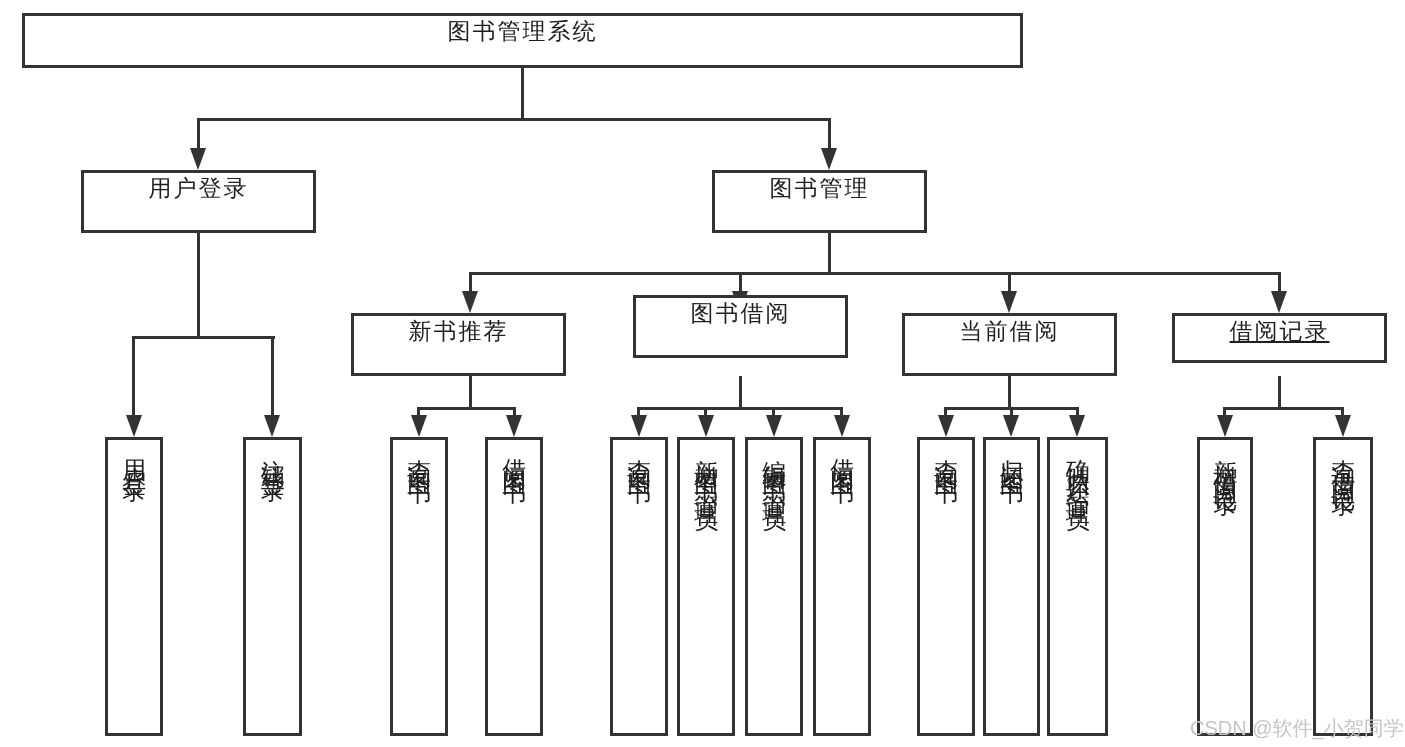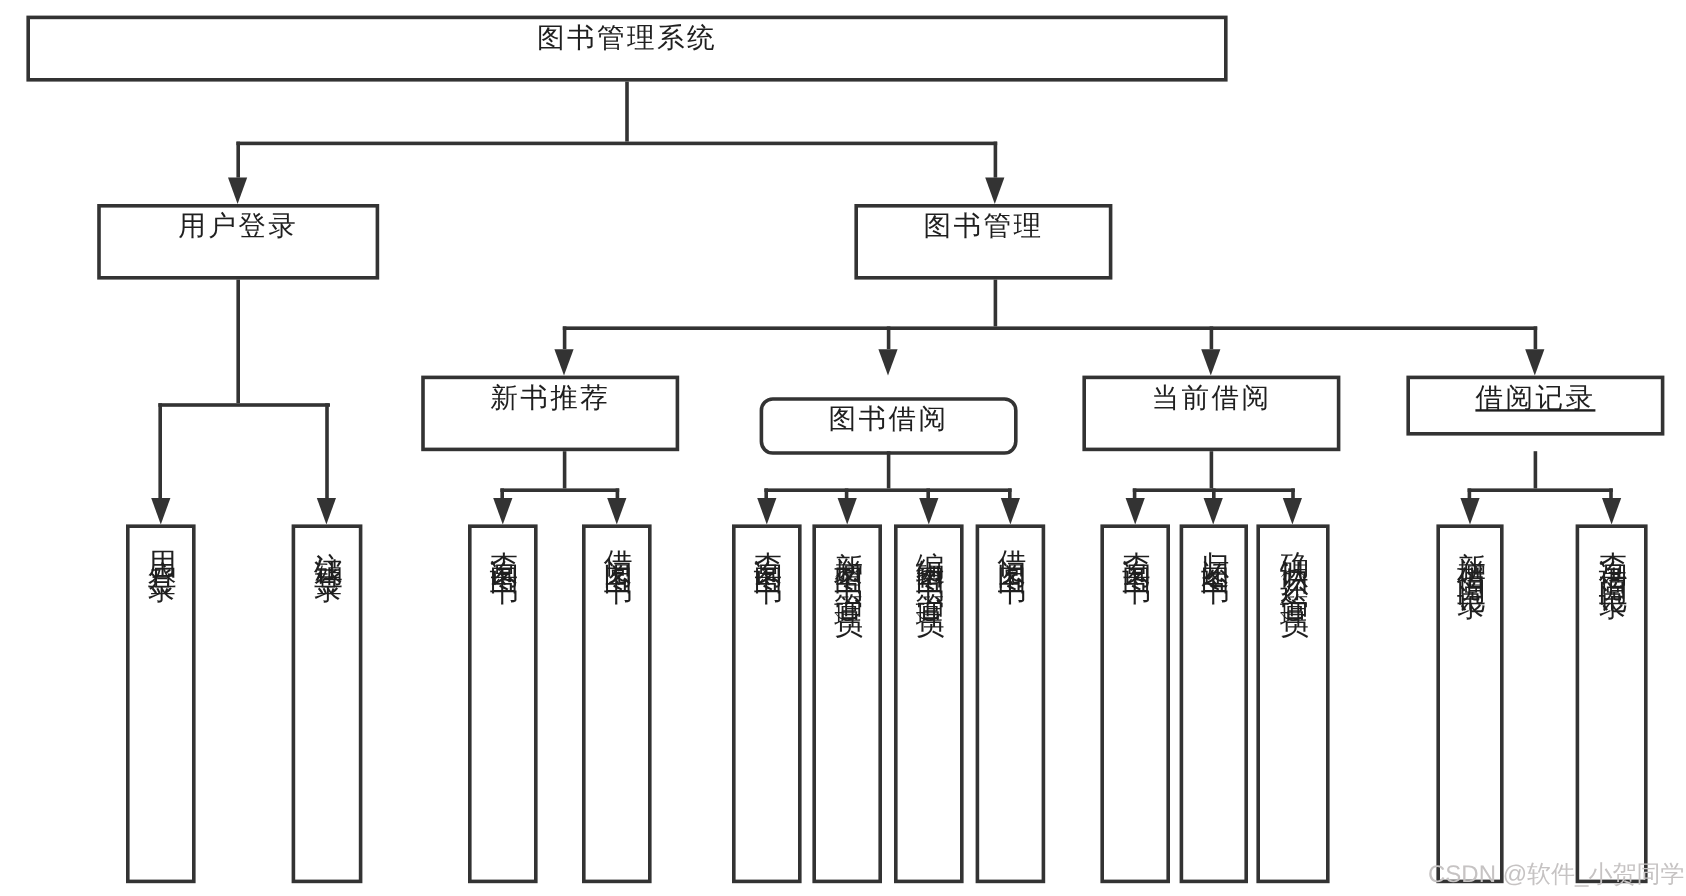--- a/index.html
+++ b/index.html
@@ -103,21 +103,21 @@
   <div class="vl" style="left:739px; top:272px; height:19px;"></div>
   <div class="arrow" style="left:732px; top:291px;"></div>
   <div class="vl" style="left:1008px; top:272px; height:19px;"></div>
   <div class="arrow" style="left:1001px; top:291px;"></div>
   <div class="vl" style="left:1278px; top:272px; height:19px;"></div>
   <div class="arrow" style="left:1271px; top:291px;"></div>
 
   <div class="box" style="left:351px; top:313px; width:215px; height:63px;">
     <span class="hlabel">新书推荐</span>
   </div>
-  <div class="box" style="left:633px; top:331px; width:215px; height:48px;border-radius:11px;">
+  <div class="box" style="left:633px; top:295px; width:215px; height:63px;">
     <span class="hlabel">图书借阅</span>
   </div>
   <div class="box" style="left:902px; top:313px; width:215px; height:63px;">
     <span class="hlabel">当前借阅</span>
   </div>
   <div class="box" style="left:1172px; top:313px; width:215px; height:50px;text-decoration:underline;">
     <span class="hlabel">借阅记录</span>
   </div>
 
   <div class="vl" style="left:469px; top:376px; height:31px;"></div>

